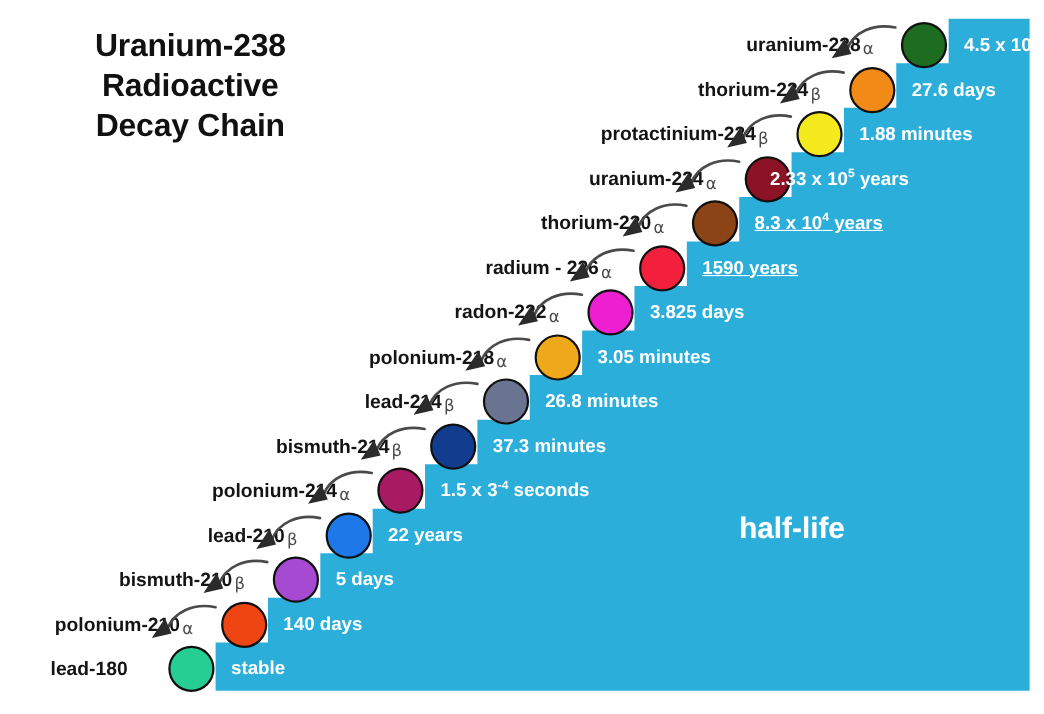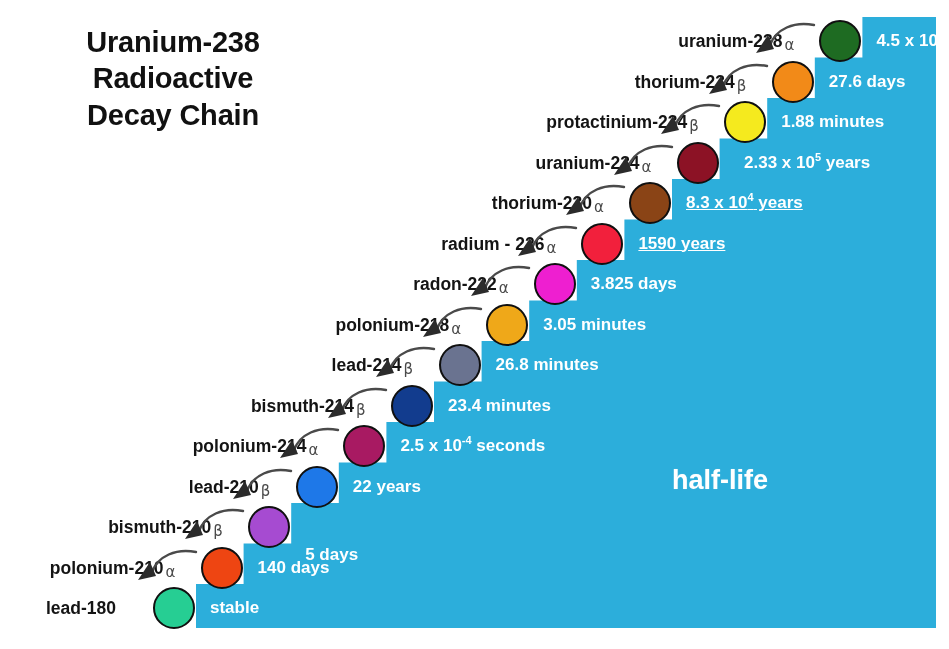--- a/index.html
+++ b/index.html
@@ -155,21 +155,21 @@
         <div class="halflife" style="left: 781.2px;">1.88 minutes</div>
       </div>
       <div class="row" style="top: 138.5px;">
         <div class="iso-label" style="right: 309.4px;">uranium-234</div>
         <svg class="arrow-svg" width="62" height="40" viewBox="0 0 62 40" style="left: 611.6px;">
           <path d="M 60 4 C 40 0, 22 8, 16 24" stroke="#4a4a4a" stroke-width="2.4" fill="none" stroke-linecap="round"></path>
           <polygon points="2,32 20,28 14,14" fill="#2b2b2b"></polygon>
         </svg>
         <div class="decay-sym" style="left: 641.6px; margin-top: 4px;">α</div>
         <div class="nuclide" style="left: 676.6px; background: rgb(140, 18, 37);"></div>
-        <div class="halflife" style="left: 744px;"><span>2.33 x 10</span><sup>5</sup><span> years</span></div>
+        <div class="halflife" style="left: 700px;"><span>2.33 x 10</span><sup>5</sup><span> years</span></div>
       </div>
       <div class="row" style="top: 179px;">
         <div class="iso-label" style="right: 357px;">thorium-230</div>
         <svg class="arrow-svg" width="62" height="40" viewBox="0 0 62 40" style="left: 564px;">
           <path d="M 60 4 C 40 0, 22 8, 16 24" stroke="#4a4a4a" stroke-width="2.4" fill="none" stroke-linecap="round"></path>
           <polygon points="2,32 20,28 14,14" fill="#2b2b2b"></polygon>
         </svg>
         <div class="decay-sym" style="left: 594px; margin-top: 4px;">α</div>
         <div class="nuclide" style="left: 629px; background: rgb(138, 68, 22);"></div>
         <div class="halflife" style="left: 686px; text-decoration: underline;"><span>8.3 x 10</span><sup>4</sup><span> years</span></div>
@@ -215,51 +215,51 @@
         <div class="halflife" style="left: 495.6px;">26.8 minutes</div>
       </div>
       <div class="row" style="top: 381.5px;">
         <div class="iso-label" style="right: 595px;">bismuth-214</div>
         <svg class="arrow-svg" width="62" height="40" viewBox="0 0 62 40" style="left: 326px;">
           <path d="M 60 4 C 40 0, 22 8, 16 24" stroke="#4a4a4a" stroke-width="2.4" fill="none" stroke-linecap="round"></path>
           <polygon points="2,32 20,28 14,14" fill="#2b2b2b"></polygon>
         </svg>
         <div class="decay-sym" style="left: 356px; margin-top: 4px;">β</div>
         <div class="nuclide" style="left: 391px; background: rgb(18, 60, 142);"></div>
-        <div class="halflife" style="left: 448px;">23.4 minutes</div>
+        <div class="halflife" style="left: 448px;">37.3 minutes</div>
       </div>
       <div class="row" style="top: 422px;">
         <div class="iso-label" style="right: 642.6px;">polonium-214</div>
         <svg class="arrow-svg" width="62" height="40" viewBox="0 0 62 40" style="left: 278.4px;">
           <path d="M 60 4 C 40 0, 22 8, 16 24" stroke="#4a4a4a" stroke-width="2.4" fill="none" stroke-linecap="round"></path>
           <polygon points="2,32 20,28 14,14" fill="#2b2b2b"></polygon>
         </svg>
         <div class="decay-sym" style="left: 308.4px; margin-top: 4px;">α</div>
         <div class="nuclide" style="left: 343.4px; background: rgb(168, 26, 98);"></div>
-        <div class="halflife" style="left: 400.4px;"><span>2.5 x 10</span><sup>-4</sup><span> seconds</span></div>
+        <div class="halflife" style="left: 400.4px;"><span>1.5 x 3</span><sup>-4</sup><span> seconds</span></div>
       </div>
       <div class="row" style="top: 462.5px;">
         <div class="iso-label" style="right: 690.2px;">lead-210</div>
         <svg class="arrow-svg" width="62" height="40" viewBox="0 0 62 40" style="left: 230.8px;">
           <path d="M 60 4 C 40 0, 22 8, 16 24" stroke="#4a4a4a" stroke-width="2.4" fill="none" stroke-linecap="round"></path>
           <polygon points="2,32 20,28 14,14" fill="#2b2b2b"></polygon>
         </svg>
         <div class="decay-sym" style="left: 260.8px; margin-top: 4px;">β</div>
         <div class="nuclide" style="left: 295.8px; background: rgb(30, 120, 232);"></div>
         <div class="halflife" style="left: 352.8px;">22 years</div>
       </div>
       <div class="row" style="top: 503px;">
         <div class="iso-label" style="right: 737.8px;">bismuth-210</div>
         <svg class="arrow-svg" width="62" height="40" viewBox="0 0 62 40" style="left: 183.2px;">
           <path d="M 60 4 C 40 0, 22 8, 16 24" stroke="#4a4a4a" stroke-width="2.4" fill="none" stroke-linecap="round"></path>
           <polygon points="2,32 20,28 14,14" fill="#2b2b2b"></polygon>
         </svg>
         <div class="decay-sym" style="left: 213.2px; margin-top: 4px;">β</div>
         <div class="nuclide" style="left: 248.2px; background: rgb(166, 75, 209);"></div>
-        <div class="halflife" style="left: 305.2px; margin-top: 28px;">5 days</div>
+        <div class="halflife" style="left: 305.2px;">5 days</div>
       </div>
       <div class="row" style="top: 543.5px;">
         <div class="iso-label" style="right: 785.4px;">polonium-210</div>
         <svg class="arrow-svg" width="62" height="40" viewBox="0 0 62 40" style="left: 135.6px;">
           <path d="M 60 4 C 40 0, 22 8, 16 24" stroke="#4a4a4a" stroke-width="2.4" fill="none" stroke-linecap="round"></path>
           <polygon points="2,32 20,28 14,14" fill="#2b2b2b"></polygon>
         </svg>
         <div class="decay-sym" style="left: 165.6px; margin-top: 4px;">α</div>
         <div class="nuclide" style="left: 200.6px; background: rgb(238, 69, 18);"></div>
         <div class="halflife" style="left: 257.6px;">140 days</div>

